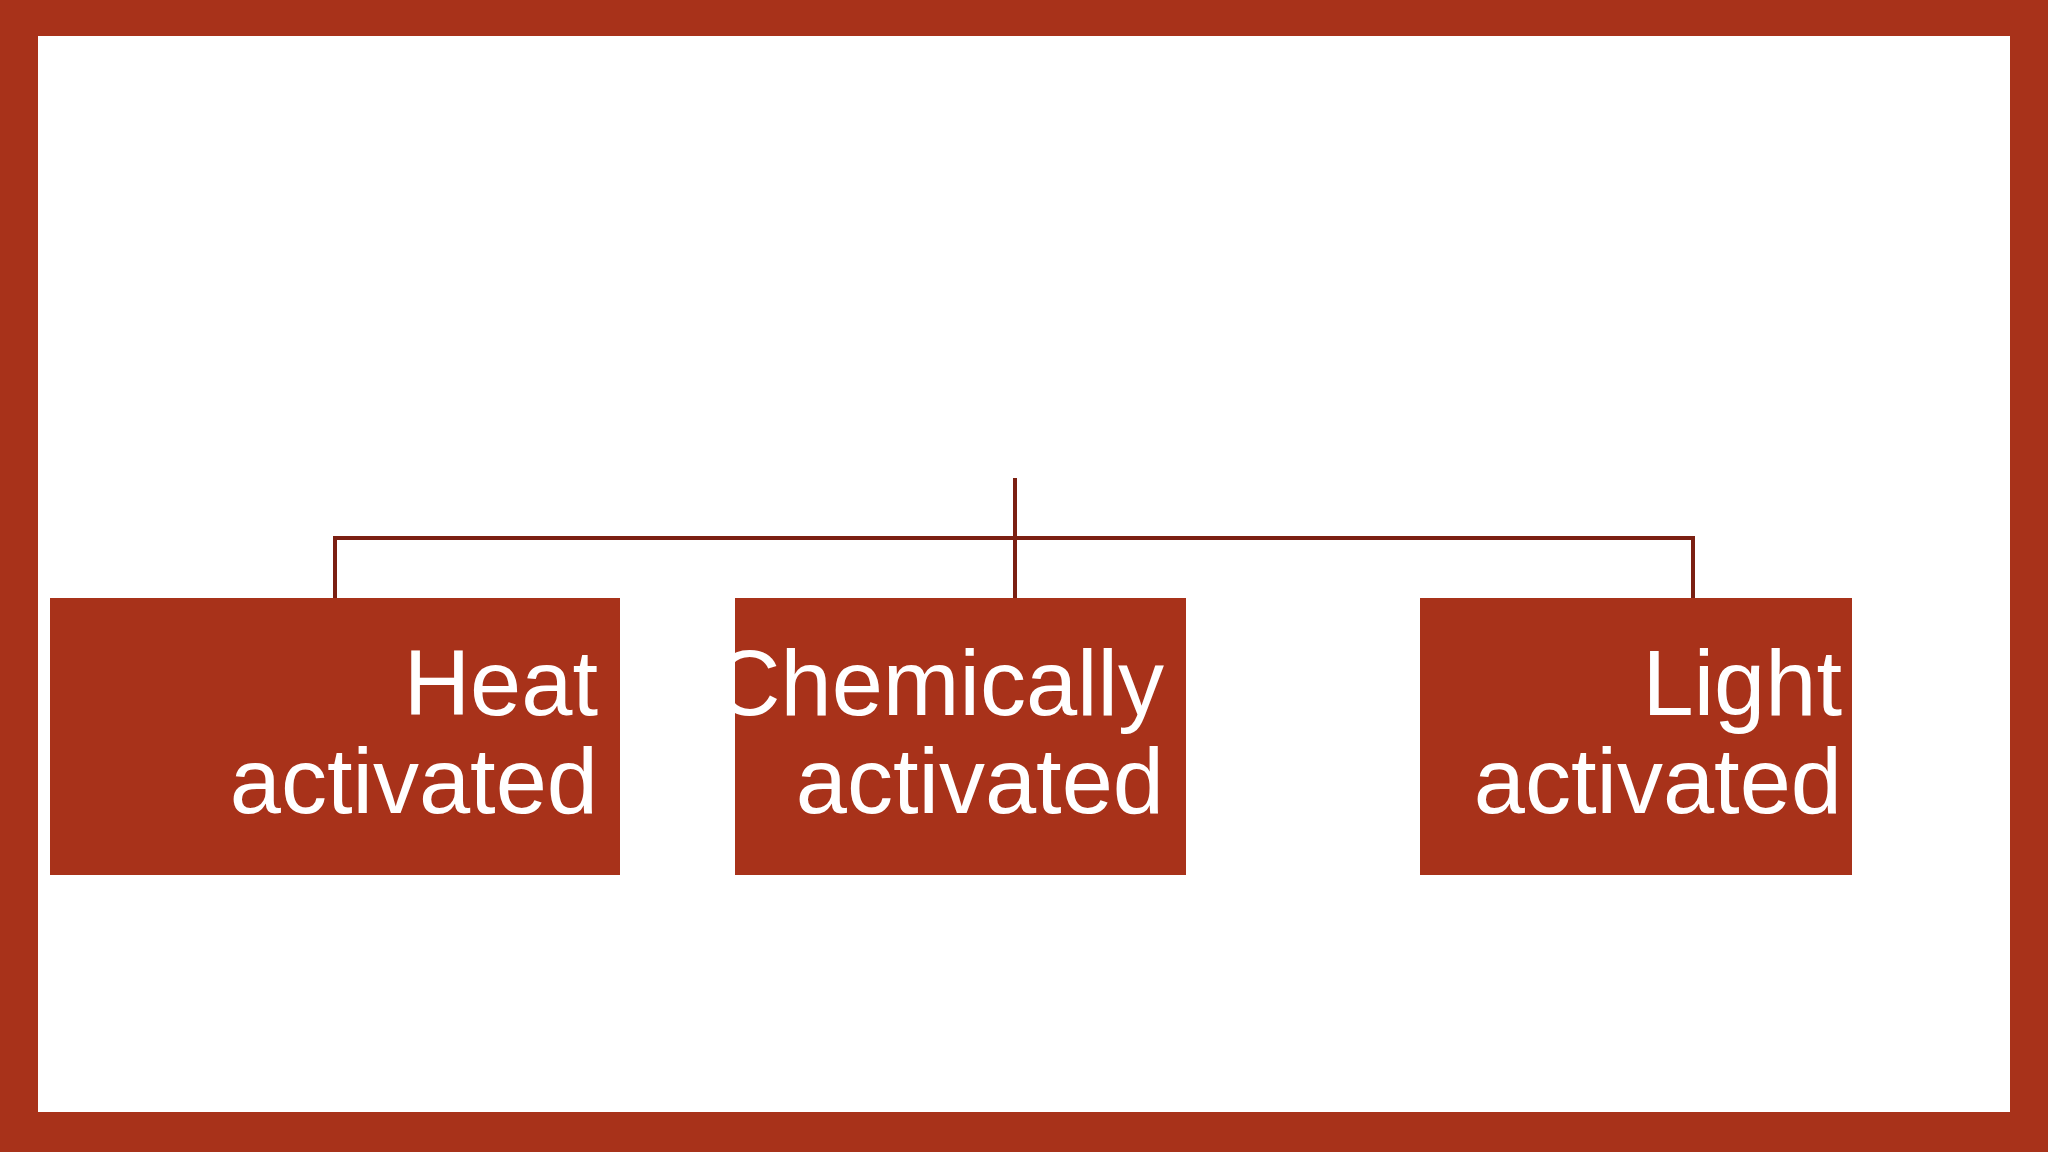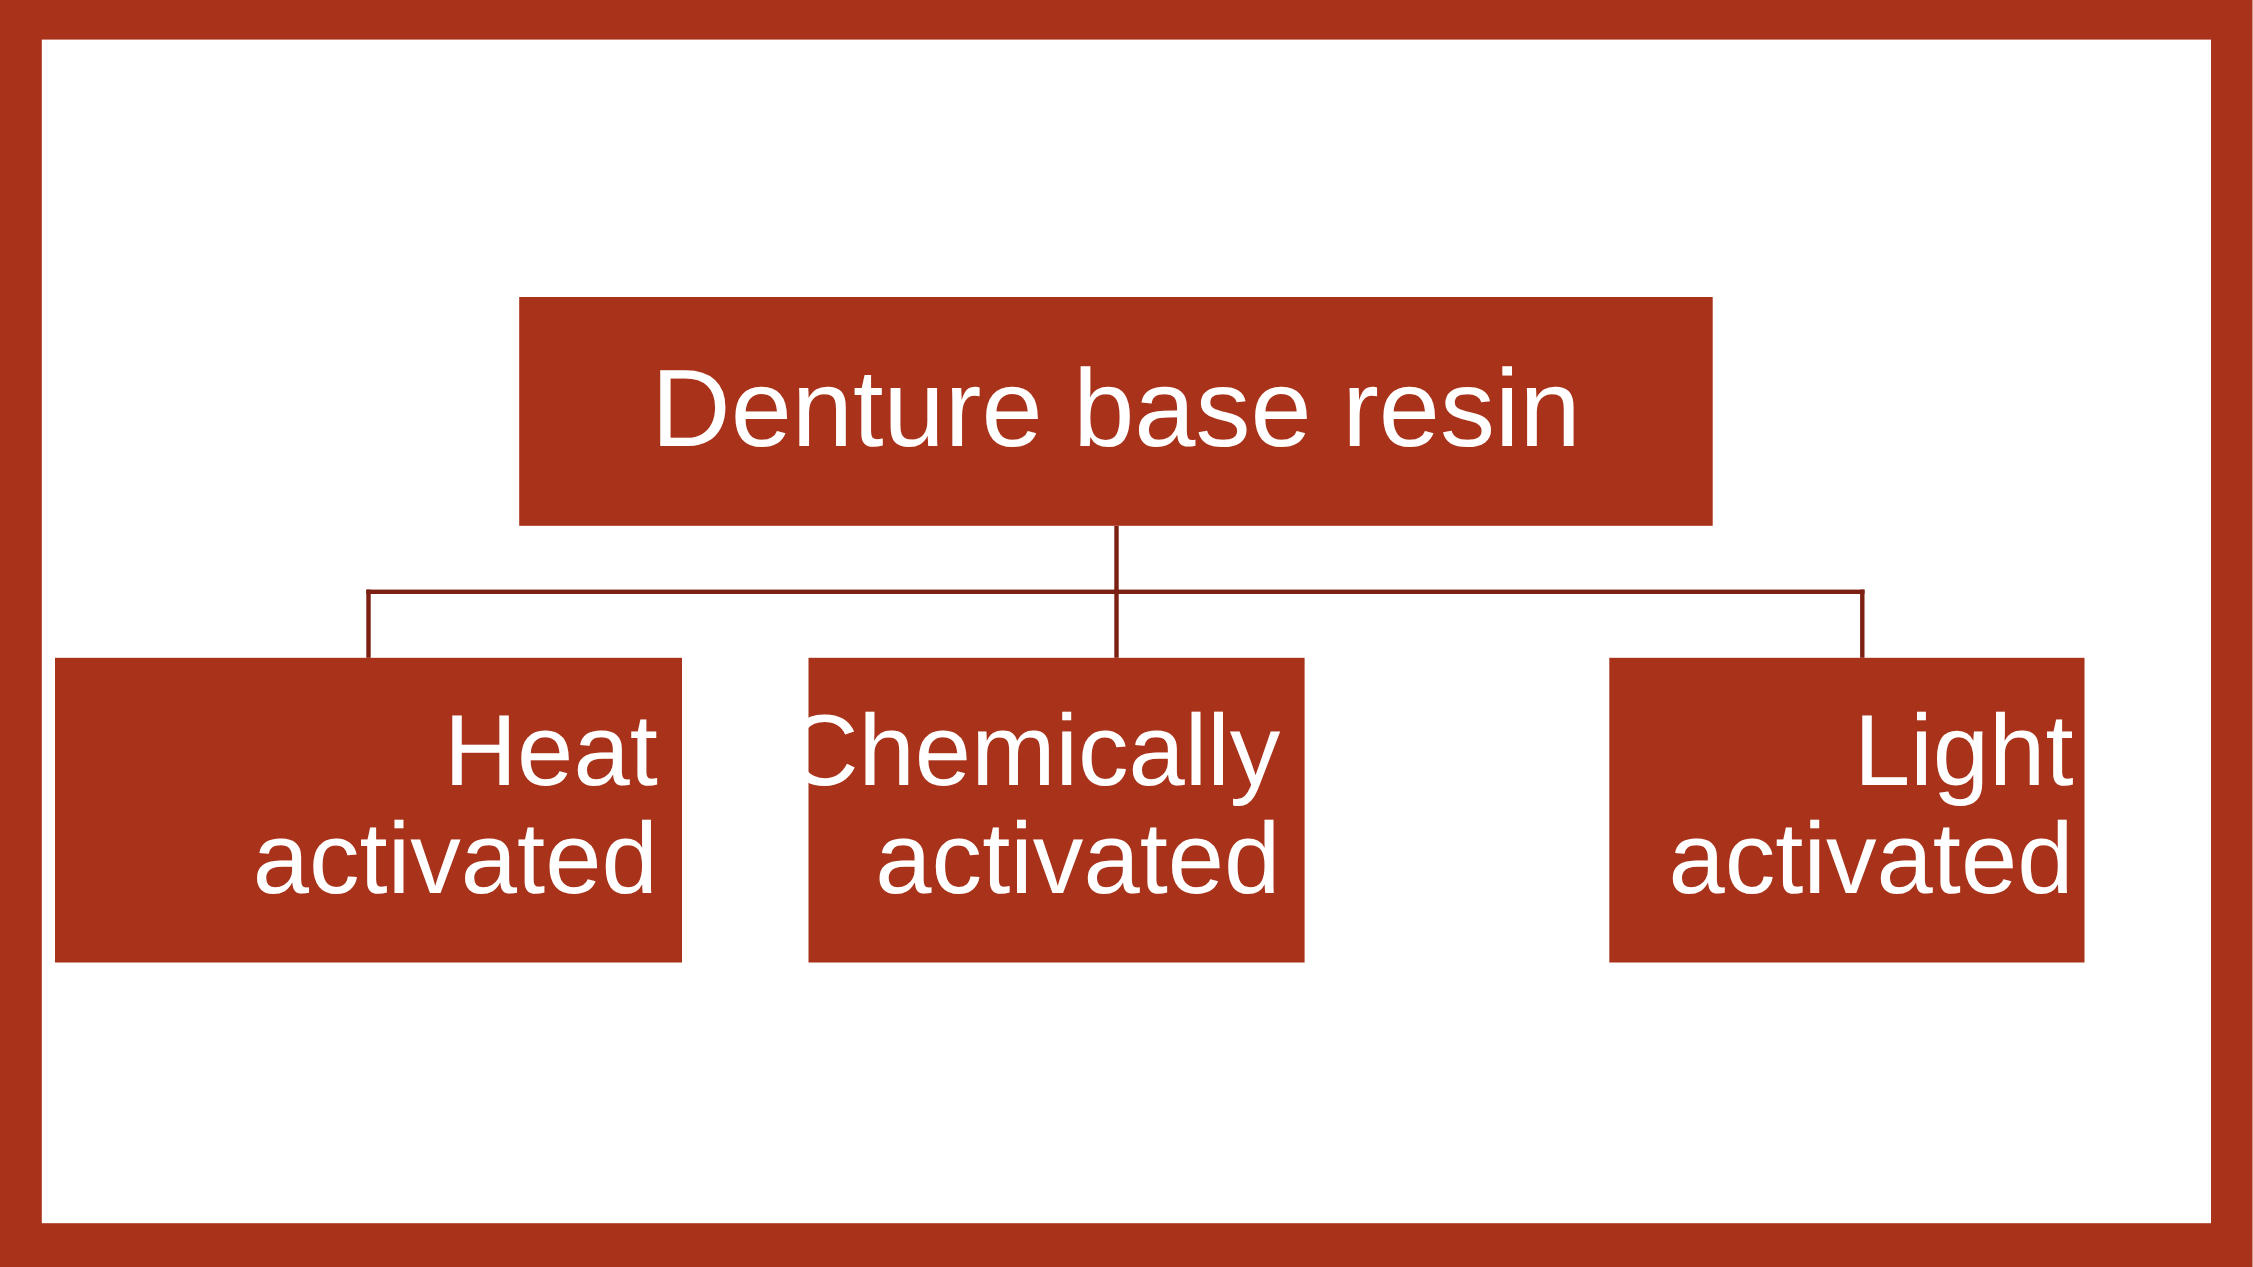--- a/index.html
+++ b/index.html
@@ -81,41 +81,38 @@
   }
   .node-child .node-label {
     text-align: right;
     font-size: 92px;
     padding-right: 22px;
     padding-bottom: 8px;
   }
 
   #node-heat       { left: 50px;   width: 570px; }
   #node-chemically { left: 735px;  width: 451px; }
-  #node-light      { left: 1420px; width: 432px; margin-left: 43px; }
+  #node-light      { left: 1420px; width: 432px; }
   #node-light .node-label { padding-right: 10px; }
 </style>
 </head>
 <body>
 
 <div id="canvas">
 
   <div id="frame">
     <div id="frame-inner"></div>
   </div>
 
   <div class="conn conn-v" style="left:1013px; top:478px; height:62px;"></div>
   <div class="conn conn-h" style="left:333px; top:536px; width:1362px;"></div>
   <div class="conn conn-v" style="left:333px; top:536px; height:62px;"></div>
   <div class="conn conn-v" style="left:1013px; top:536px; height:62px;"></div>
   <div class="conn conn-v" style="left:1691px; top:536px; height:62px;"></div>
 
-  <div class="node" id="node-root">
-    <span class="node-label">Denture base resin</span>
-  </div>
 
   <div class="node node-child" id="node-heat">
     <span class="node-label">Heat
 activated</span>
   </div>
 
   <div class="node node-child" id="node-chemically">
     <span class="node-label">Chemically
 activated</span>
   </div>

